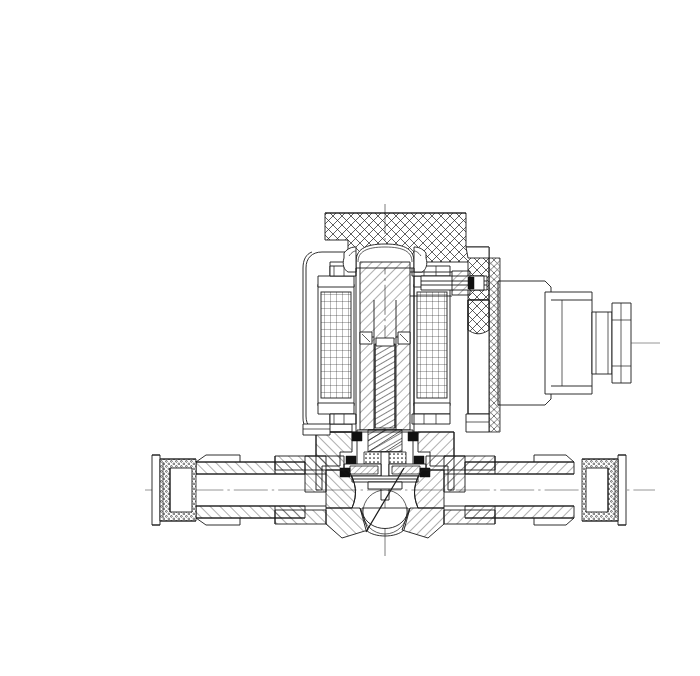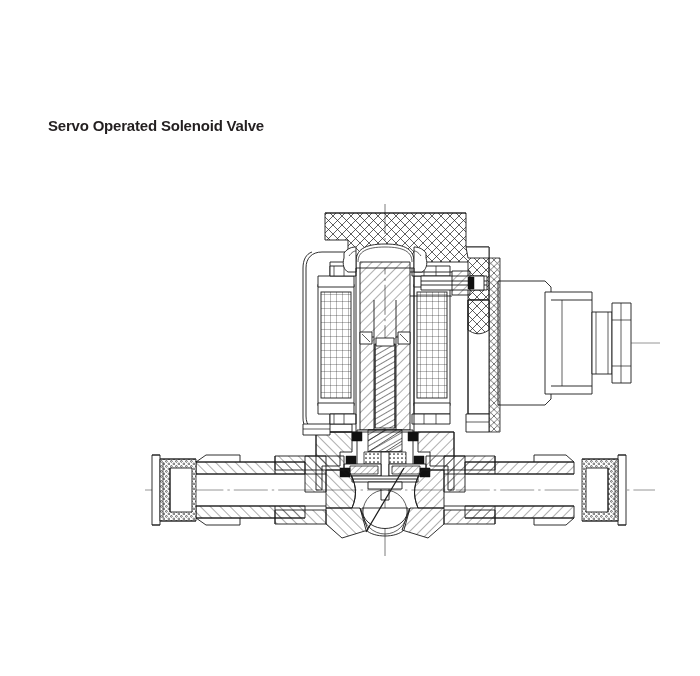--- a/index.html
+++ b/index.html
@@ -32,21 +32,20 @@
     top: 0;
     width: 700px;
     height: 676px;
   }
 </style>
 </head>
 <body>
 
 <div id="page">
 
-  <div id="title">Servo Operated Solenoid Valve</div>
 
   <svg id="drawing" viewBox="0 0 700 676">
     <defs>
 
       <pattern id="hatchA" width="7" height="7" patternUnits="userSpaceOnUse" patternTransform="rotate(45)">
         <line x1="0" y1="0" x2="0" y2="7" stroke="#1a1a1a" stroke-width="0.7"></line>
       </pattern>
       <pattern id="hatchB" width="7" height="7" patternUnits="userSpaceOnUse" patternTransform="rotate(-45)">
         <line x1="0" y1="0" x2="0" y2="7" stroke="#1a1a1a" stroke-width="0.7"></line>
       </pattern>

